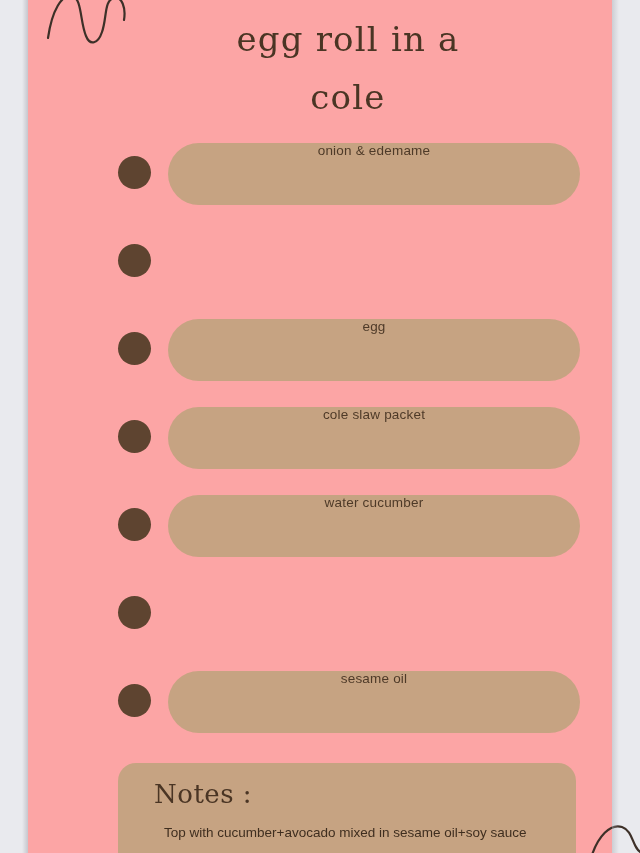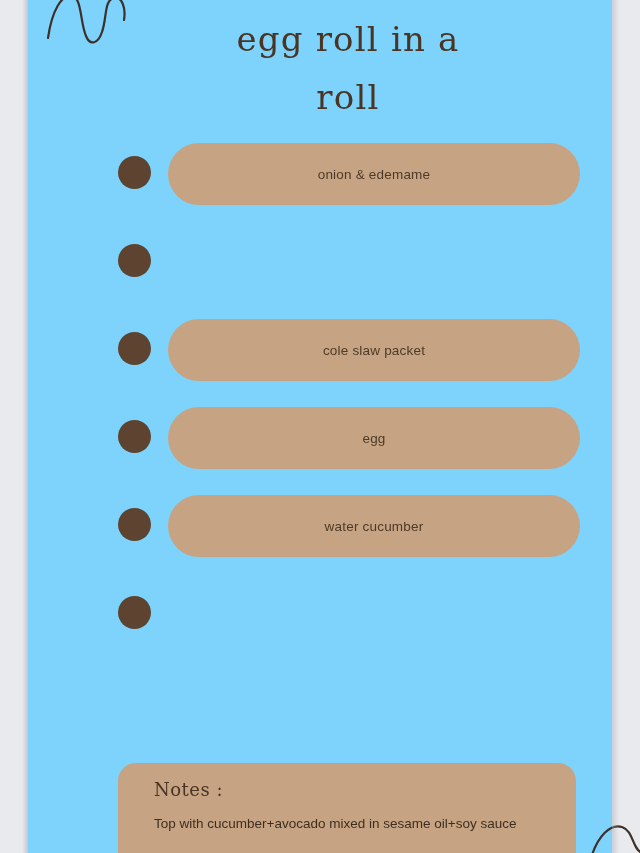--- a/index.html
+++ b/index.html
@@ -13,21 +13,21 @@
     font-family: "Liberation Sans", sans-serif;
     overflow: hidden;
     position: relative;
   }
   .page {
     position: absolute;
     left: 28px;
     top: 0;
     width: 584px;
     height: 853px;
-    background: #7dd3fc;
+    background: #fca5a5;
     box-shadow: 0 0 0 0 rgba(0,0,0,0);
   }
   .page-shadow-l {
     position: absolute;
     left: 22px;
     top: 0;
     width: 6px;
     height: 853px;
     background: linear-gradient(to right, rgba(190,190,195,0.0), rgba(170,170,178,0.55));
   }
@@ -89,102 +89,107 @@
   }
   .pill {
     position: absolute;
     left: 112px;
     top: 0;
     width: 412px;
     height: 62px;
     border-radius: 31px;
     background: #c6a382;
     display: flex;
-    align-items: center;
     justify-content: center;
   }
   .pill-label {
     font-size: 13.5px;
     color: #4e3a28;
     letter-spacing: 0.2px;
   }
   .notes {
     position: absolute;
     left: 90px;
     top: 763px;
     width: 458px;
     height: 120px;
     border-radius: 18px;
     background: #c6a382;
     padding: 16px 22px 0 22px;
     box-sizing: border-box;
   }
   .notes-title {
     font-family: "DejaVu Serif", serif;
-    font-size: 18px;
+    font-size: 26px;
     color: #4a3524;
     letter-spacing: 0.5px;
     margin: 0 0 14px 14px;
   }
   .notes-body {
     font-size: 13.5px;
     color: #3f2e1f;
-    margin-left: 14px;
+    margin-left: 24px;
     line-height: 20px;
   }
 </style>
 </head>
 <body>
 
 <div class="page-shadow-l"></div>
 <div class="page">
 
   <div class="title">
     <div>egg roll in a</div>
-    <div>roll</div>
+    <div>cole</div>
   </div>
 
   <div class="list">
 
     <div class="row">
       <div class="bullet"></div>
       <div class="pill">
         <span class="pill-label">onion &amp; edemame</span>
       </div>
     </div>
 
     <div class="row">
       <div class="bullet"></div>
     </div>
 
     <div class="row">
       <div class="bullet"></div>
       <div class="pill">
+        <span class="pill-label">egg</span>
+      </div>
+    </div>
+
+    <div class="row">
+      <div class="bullet"></div>
+      <div class="pill">
         <span class="pill-label">cole slaw packet</span>
       </div>
     </div>
 
     <div class="row">
       <div class="bullet"></div>
       <div class="pill">
-        <span class="pill-label">egg</span>
-      </div>
-    </div>
-
-    <div class="row">
-      <div class="bullet"></div>
-      <div class="pill">
         <span class="pill-label">water cucumber</span>
       </div>
     </div>
 
     <div class="row">
       <div class="bullet"></div>
     </div>
 
+    <div class="row">
+      <div class="bullet"></div>
+      <div class="pill">
+        <span class="pill-label">sesame oil</span>
+      </div>
+    </div>
 
   </div>
 
   <div class="notes">
     <div class="notes-title">Notes :</div>
     <div class="notes-body">Top with cucumber+avocado mixed in sesame oil+soy sauce</div>
   </div>
 
   <svg class="doodle-tl" viewBox="0 0 90 55">
     <path d="M2 46 C 6 18, 16 2, 26 4 C 36 6, 34 30, 40 44 C 44 54, 52 52, 56 40 C 61 26, 58 8, 68 6 C 76 4, 80 16, 78 28" fill="none" stroke="#3d3028" stroke-width="2.2" stroke-linecap="round"></path>

